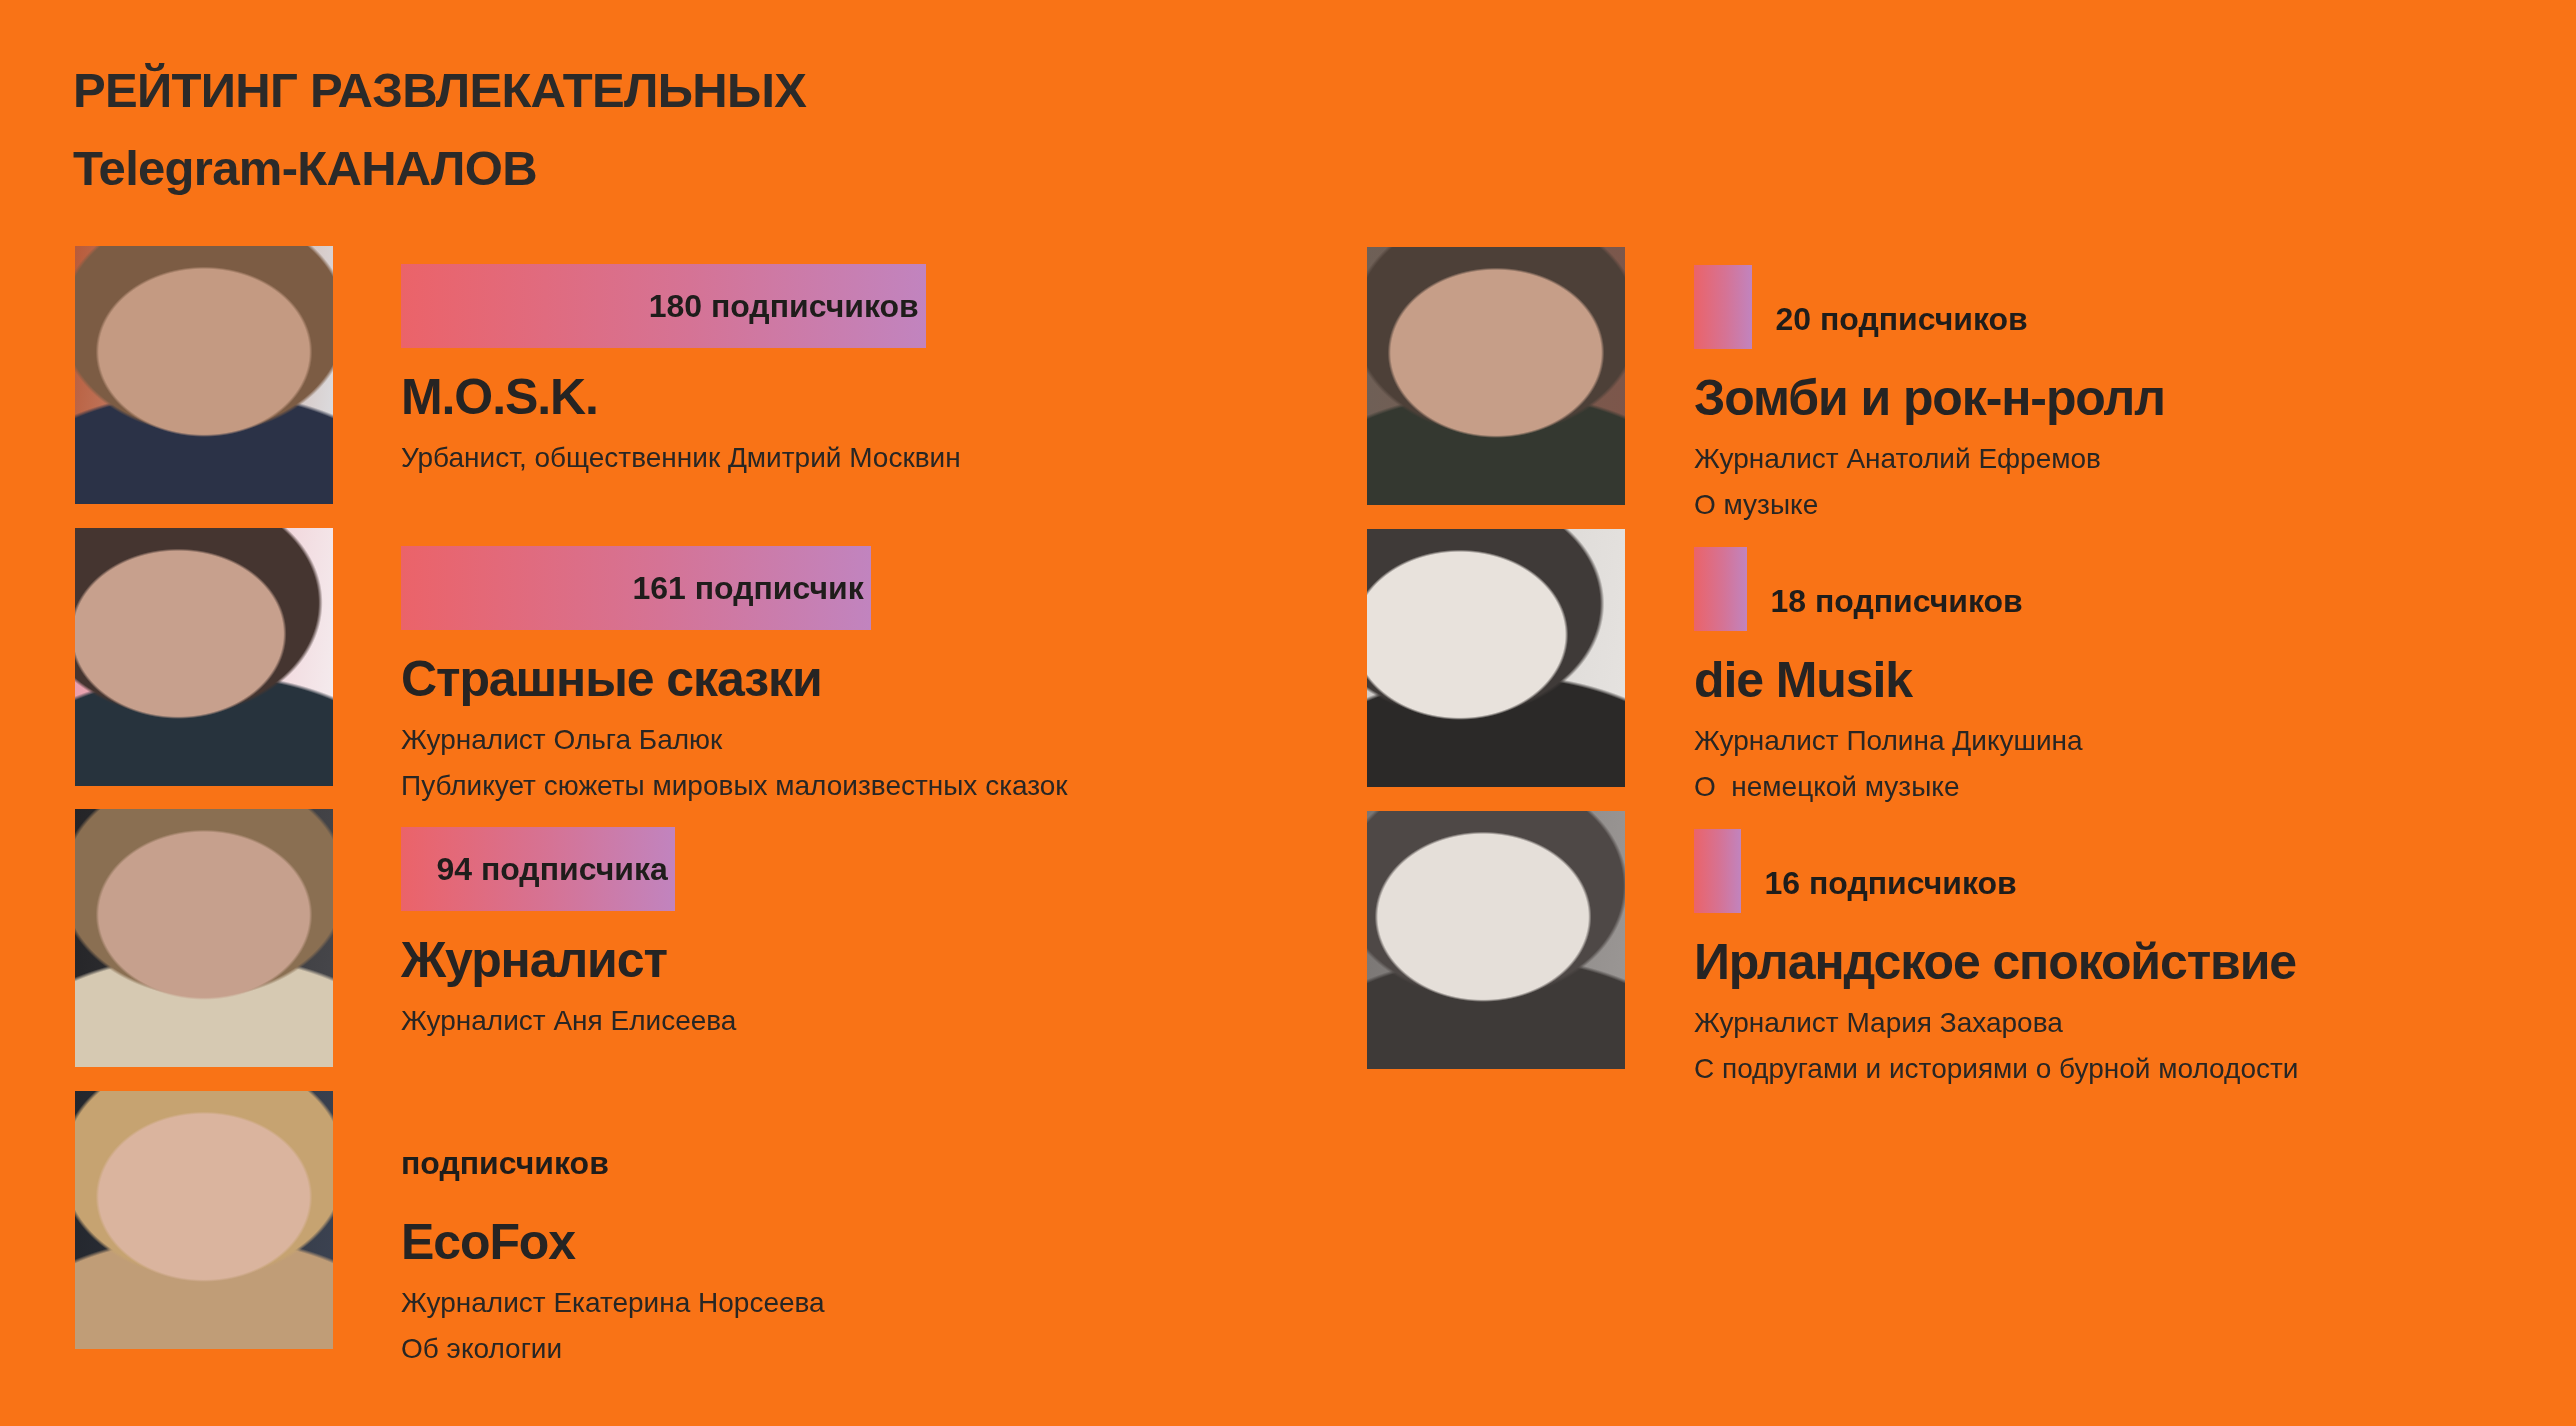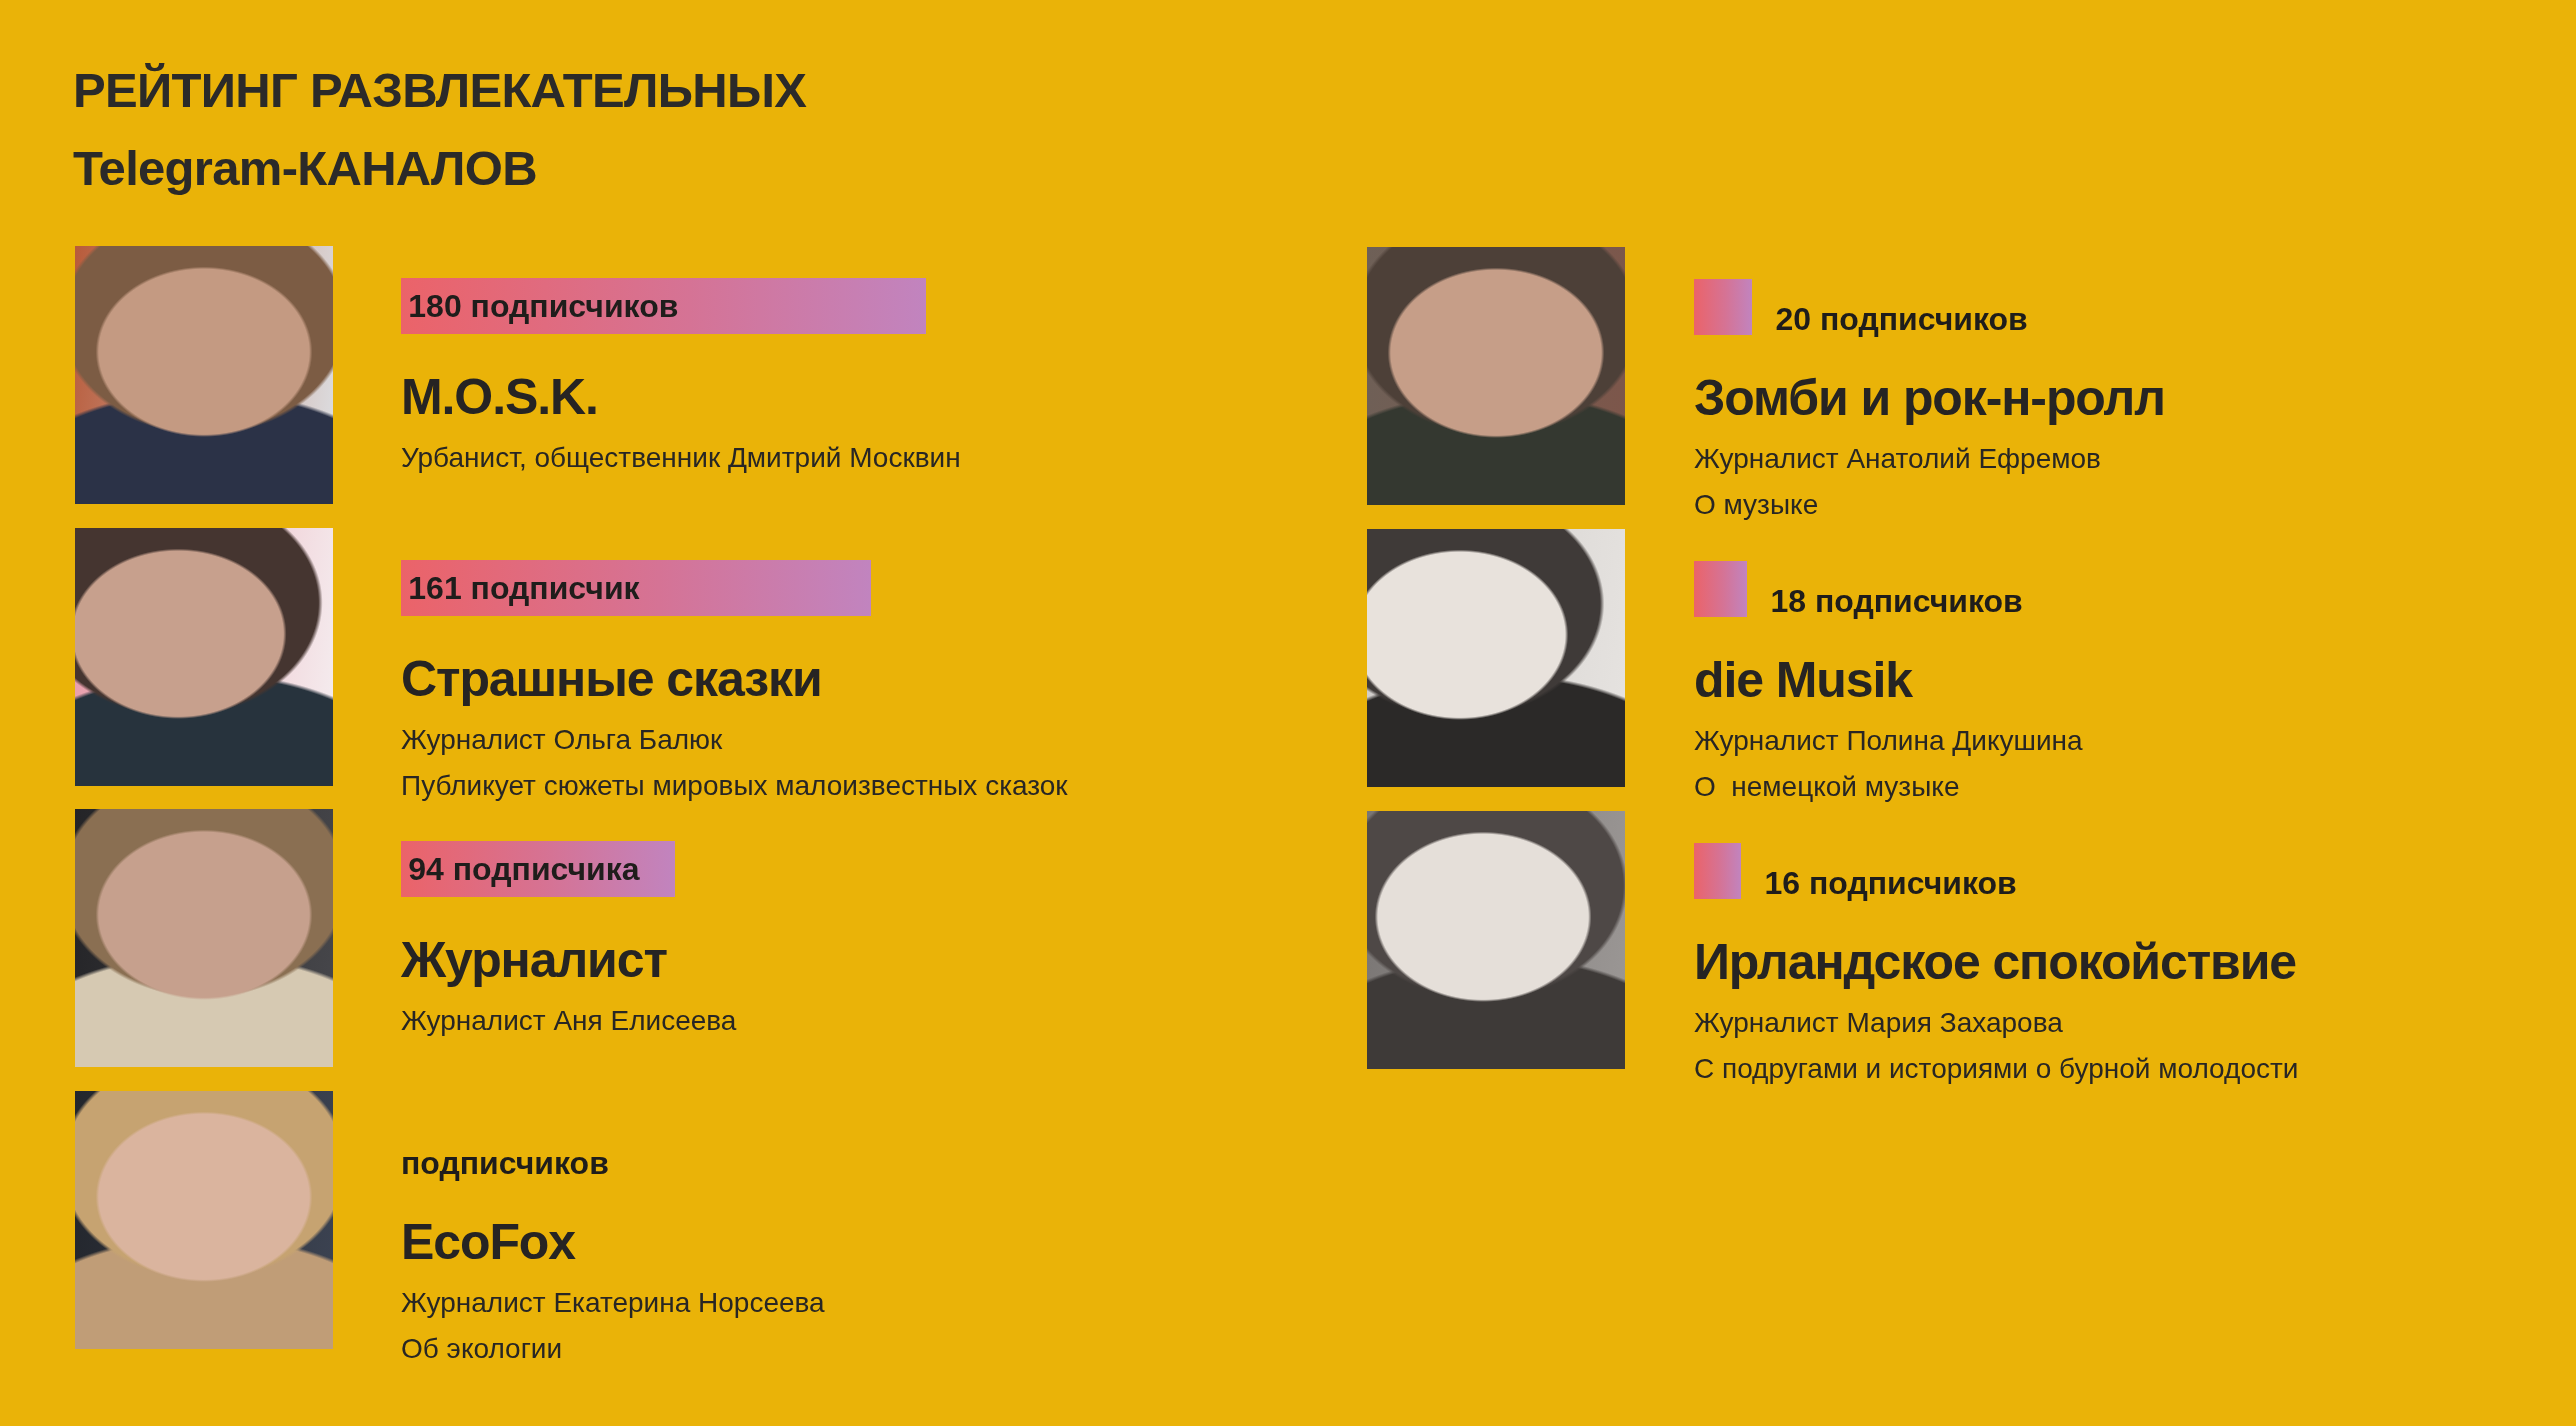--- a/index.html
+++ b/index.html
@@ -1,19 +1,19 @@
 <!DOCTYPE html>
 <html style="font-size:11.7px"><head>
 <meta charset="utf-8">
 <style>
   html, body { margin:0; padding:0; background:#ffffff; }
   .page {
     position:relative;
     width:2576px; height:1427px;
-    background:#eab308;
+    background:#f97316;
     font-family:"Liberation Sans","DejaVu Sans",sans-serif;
     color:#2b2a29;
     overflow:hidden;
     text-decoration:underline;
   }
 
   .title {
     position:absolute; left:73px; top:51px;
     font-size:49px; font-weight:700; line-height:1.6;
     letter-spacing:-0.7px; color:#2b2a29;
@@ -33,22 +33,22 @@
   }
 
   .content { position:absolute; left:326px; top:0; width:1042px; }
   .card.right .content { left:327px; width:925px; }
 
   .bar-line {
     margin-top:26px; height:68px;
     display:flex; align-items:center; gap:23.5px;
   }
   .bar {
-    height:56px; flex:0 0 auto;
-    display:flex; align-items:center; justify-content:flex-start;
+    height:84px; flex:0 0 auto;
+    display:flex; align-items:center; justify-content:flex-end;
     background:linear-gradient(90deg, #EB6369 0%, #D57395 55%, #C184BF 100%);
   }
   .bar-label {
     font-size:32px; font-weight:700; color:#1f1d1b;
     white-space:nowrap; padding:0 7.3px;
   }
   .outside-label {
     font-size:32px; font-weight:700; color:#1f1d1b; white-space:nowrap;margin-top:24px;
   }
 

